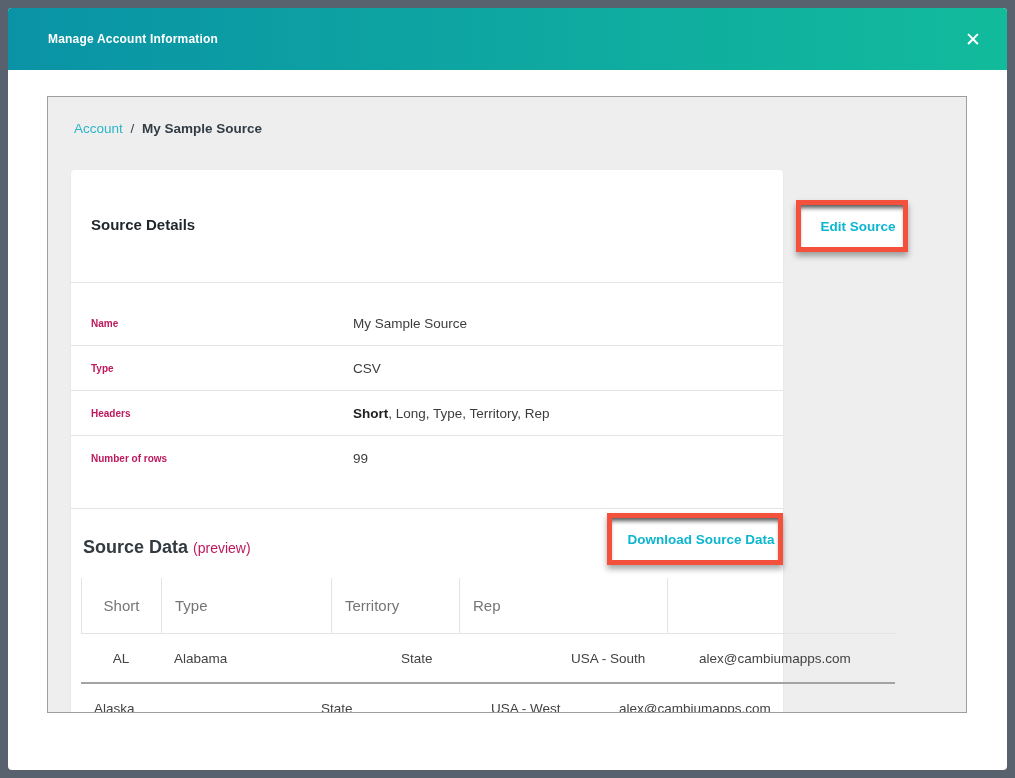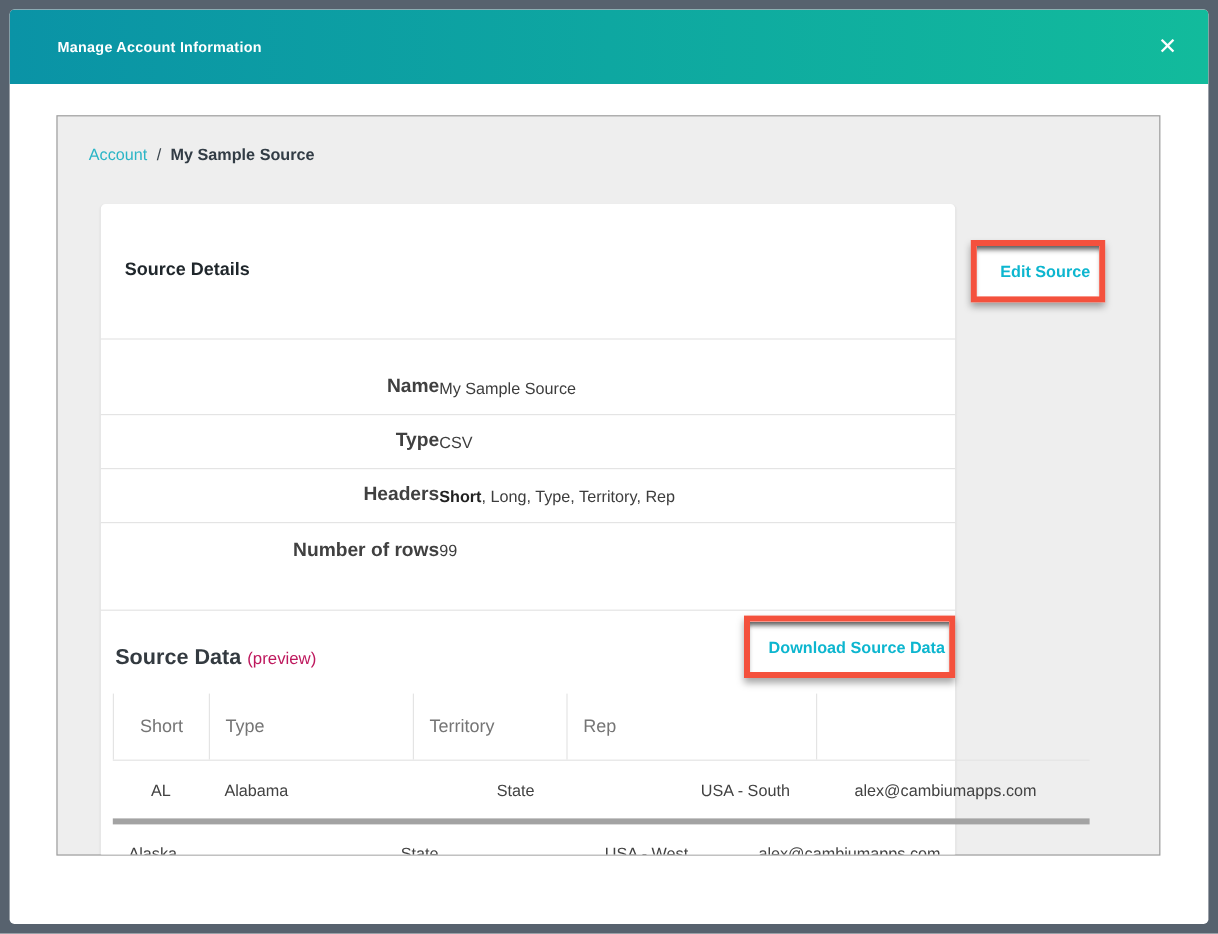--- a/index.html
+++ b/index.html
@@ -35,21 +35,21 @@
     overflow:hidden;
   }
   .breadcrumb{
     position:absolute;left:26px;top:24px;font-size:13.5px;color:#37414a;
   }
   .breadcrumb .crumb-link{color:#2bb5c6;cursor:pointer;text-decoration:none;}
   .breadcrumb .crumb-sep{color:#37414a;margin:0 4px;}
   .breadcrumb .crumb-current{font-weight:700;color:#323c45;}
   
   .card{
-    position:absolute;left:36px;top:73px;width:712px;height:560px;
+    position:absolute;left:23px;top:73px;width:712px;height:560px;
     background:#ffffff;border-radius:4px 4px 0 0;
     box-shadow:0 1px 2px rgba(0,0,0,0.08);
   }
   .card-header{
     position:absolute;left:0;top:0;right:0;height:113px;
     border-bottom:1px solid #e4e4e4;box-sizing:border-box;
   }
   .card-header-title{
     position:absolute;left:20px;top:46px;font-size:15px;font-weight:700;color:#1f262b;
   }
@@ -68,21 +68,21 @@
     color:#0db6cf;font-size:13.5px;font-weight:700;cursor:pointer;white-space:nowrap;
     background:none;border:none;font-family:inherit;padding:0;
   }
   
   .detail-rows{position:absolute;left:0;top:131px;right:0;}
   .detail-row{
     height:45px;display:flex;align-items:center;
     padding:0 20px;box-sizing:border-box;
   }
   .detail-row.bordered{border-bottom:1px solid #e4e4e4;}
-  .detail-label{width:262px;font-size:16px;font-weight:700;color:#404040;flex:none;text-align:right;}
+  .detail-label{width:262px;font-size:10px;font-weight:700;color:#be185d;flex:none;}
   .detail-value{font-size:13.5px;color:#3d3d3d;}
   .detail-value .bold{font-weight:700;color:#212121;}
   
   .sd-header{
     position:absolute;left:0;top:338px;right:0;height:70px;
     border-top:1px solid #e4e4e4;box-sizing:border-box;
   }
   .sd-title{
     position:absolute;left:12px;top:28px;font-size:18px;font-weight:700;color:#333a40;
   }
@@ -90,21 +90,21 @@
   
   .data-table{position:absolute;left:10px;top:408px;width:814px;}
   .tr{display:flex;}
   .thead .th{
     height:55px;display:flex;align-items:center;
     font-size:15px;color:#757575;box-sizing:border-box;
     border-left:1px solid #e4e4e4;padding-left:13px;
   }
   .thead .th:last-child{border-right:1px solid #e4e4e4;}
   .thead{border-bottom:1px solid #e4e4e4;}
-  .tbody .tr{border-bottom:5px solid #a3a3a3;}
+  .tbody .tr{border-bottom:2px solid #a3a3a3;}
   .tbody .td{
     height:48px;display:flex;align-items:center;
     font-size:13.5px;color:#424242;box-sizing:border-box;padding-left:13px;
   }
   .col-short{width:80px;justify-content:center;padding-left:0 !important;}
   .col-long{width:227px;}
   .col-type{width:170px;}
   .col-territory{width:128px;}
   .col-rep{width:209px;font-size:13px;}
 </style>

